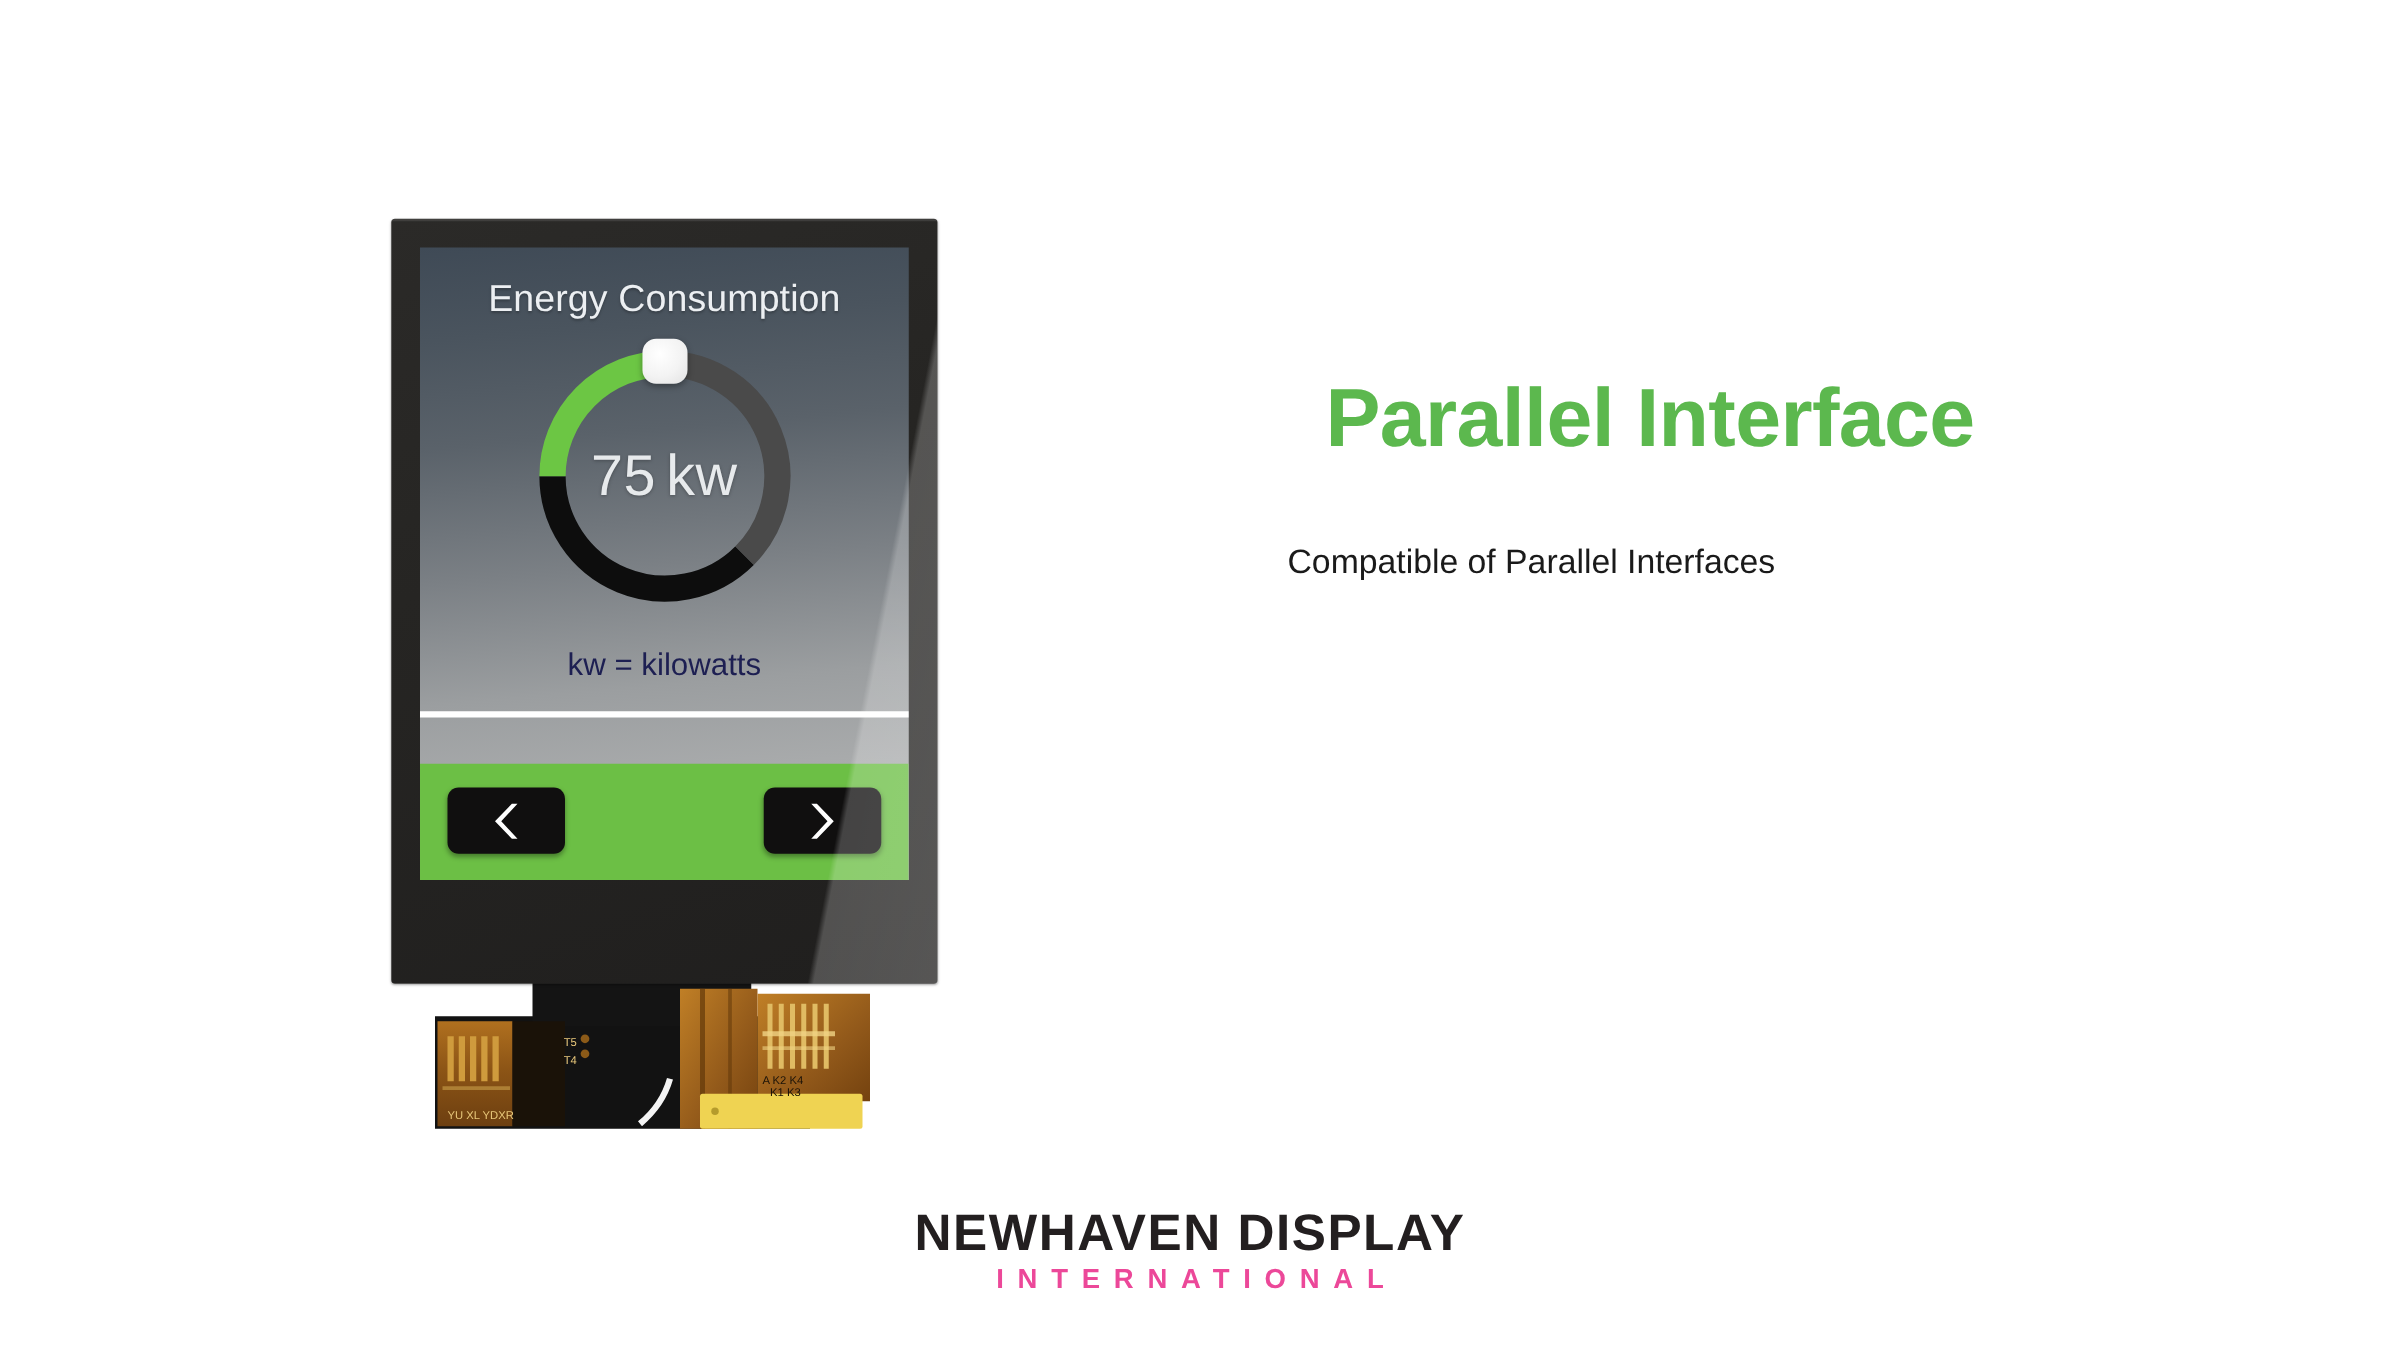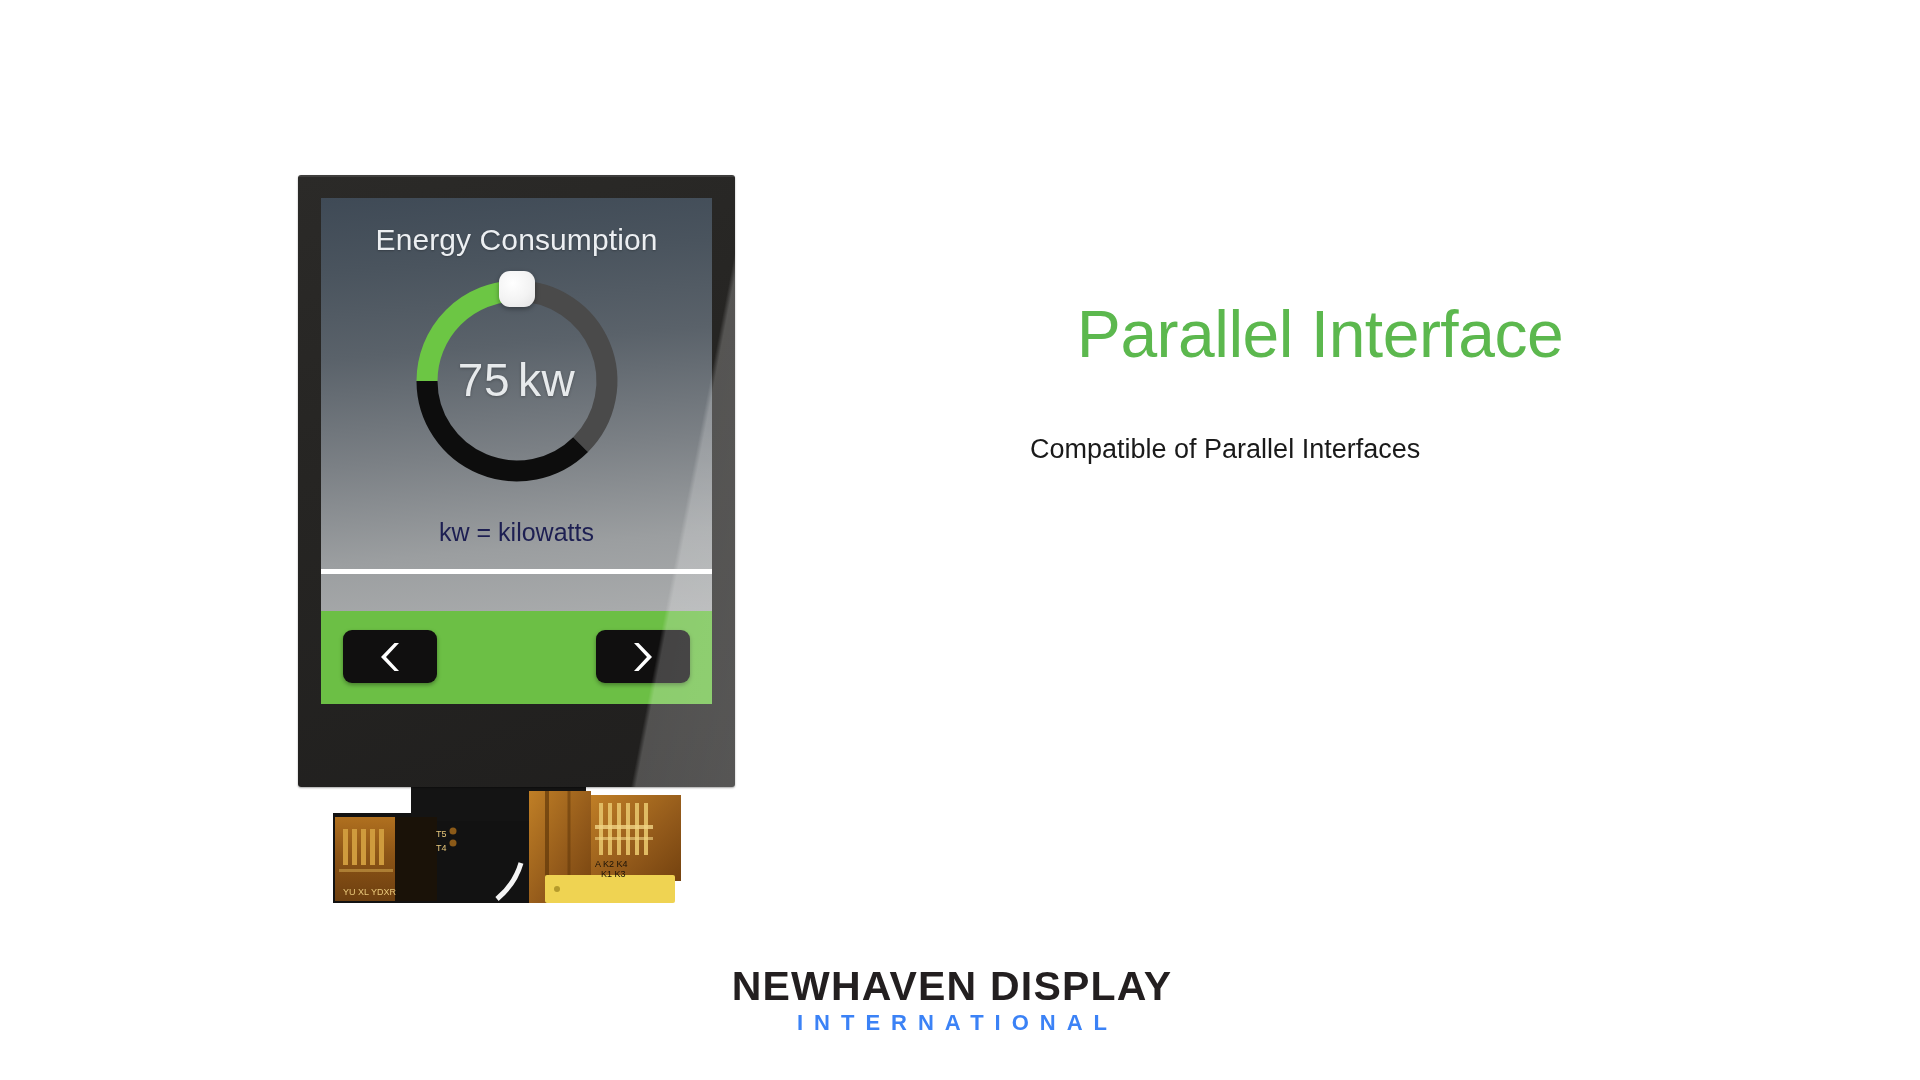--- a/index.html
+++ b/index.html
@@ -15,21 +15,21 @@
   
   #slide {
     position: absolute;
     inset: 0;
     background: #ffffff;
   }
 
   
   #lcd-module {
     position: absolute;
-    left: 298px;
+    left: 313px;
     top: 175px;
     width: 409px;
     height: 612px;
   }
 
   
   #lcd-bezel {
     position: absolute;
     left: 0; top: 0;
     width: 437px;
@@ -196,21 +196,21 @@
   
   #content {
     position: absolute;
     left: 1030px;
     top: 300px;
     width: 840px;
   }
   #slide-title {
     color: #5cb84e;
     font-size: 66px;
-    font-weight: normal;
+    font-weight: bold;
     letter-spacing: -.5px;
     line-height: 1.05;
     text-align: center;
     width: 580px;
   }
   #body-copy {
     margin-top: 62px;
     color: #1a1a1a;
   }
   #lead-line {
@@ -247,21 +247,21 @@
     font-size: 41px;
     font-weight: bold;
     color: #231f20;
     letter-spacing: 1.2px;
     line-height: 1;
   }
   #logo-sub {
     margin-top: 5px;
     font-size: 22px;
     font-weight: bold;
-    color: #3b82f6;
+    color: #ec4899;
     letter-spacing: 11px;
     line-height: 1;
     text-indent: 11px;
   }
 </style>
 </head>
 <body>
 
 <div id="slide">
 

